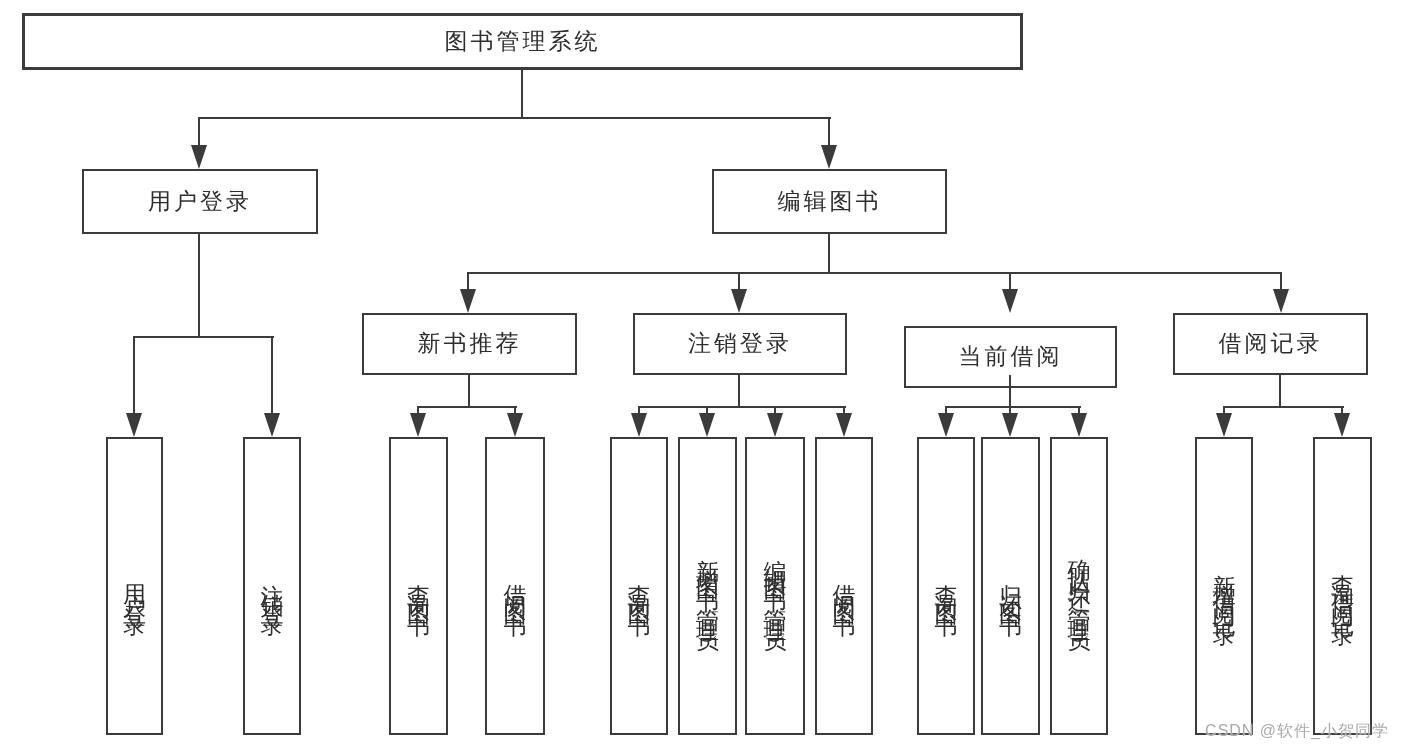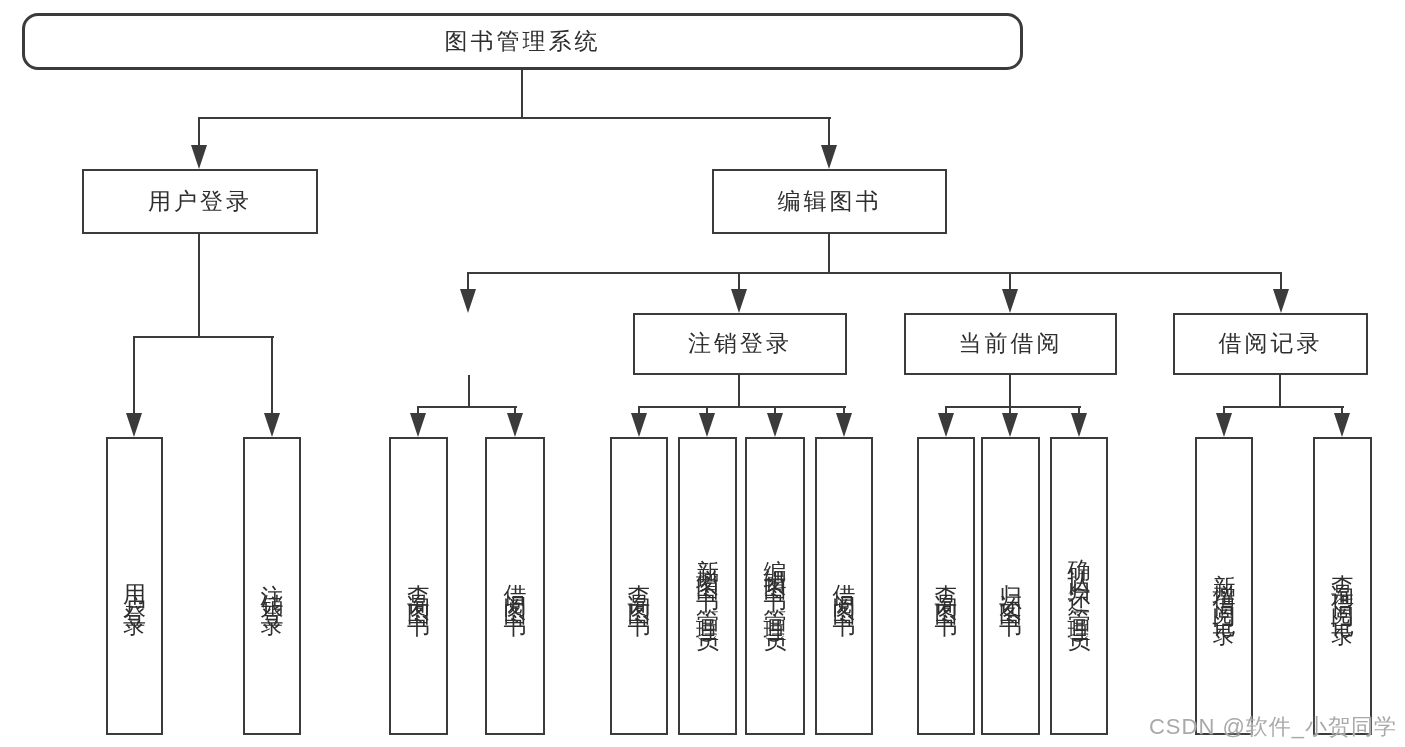--- a/index.html
+++ b/index.html
@@ -49,35 +49,35 @@
   .arrow::before{
     content:"";position:absolute;left:7px;top:0;bottom:18px;width:2px;background:var(--line);
   }
   .arrow::after{
     content:"";position:absolute;left:0;bottom:0;width:0;height:0;
     border-left:8px solid transparent;border-right:8px solid transparent;
     border-top:24px solid var(--line);
   }
   .watermark{
     position:absolute;
-    right:8px;
+    right:16px;
     bottom:5px;
-    font-size:22px;
+    font-size:16px;
     color:var(--wm);
     letter-spacing:1px;
     z-index:10;
     text-shadow:0 0 2px #ffffff;
   }
 </style>
 </head>
 <body>
 
 <div class="stage">
 
-  <div class="box thick" style="left:22px;top:13px;width:1001px;height:57px;border-radius:16px;">图书管理系统</div>
+  <div class="box thick" style="left:22px;top:13px;width:1001px;height:57px;">图书管理系统</div>
 
   <div class="vline" style="left:521px;top:70px;height:48px;"></div>
   <div class="hline" style="left:198px;top:117px;width:633px;"></div>
   <div class="arrow" style="left:191px;top:117px;height:52px;"></div>
   <div class="arrow" style="left:821px;top:117px;height:52px;"></div>
 
   <div class="box" style="left:82px;top:169px;width:236px;height:65px;">用户登录</div>
   <div class="box" style="left:712px;top:169px;width:235px;height:65px;">编辑图书</div>
 
   <div class="vline" style="left:198px;top:234px;height:102px;"></div>
@@ -85,22 +85,23 @@
   <div class="arrow" style="left:126px;top:336px;height:101px;"></div>
   <div class="arrow" style="left:264px;top:336px;height:101px;"></div>
 
   <div class="vline" style="left:828px;top:233px;height:41px;"></div>
   <div class="hline" style="left:467px;top:272px;width:815px;"></div>
   <div class="arrow" style="left:460px;top:272px;height:41px;"></div>
   <div class="arrow" style="left:731px;top:272px;height:41px;"></div>
   <div class="arrow" style="left:1002px;top:272px;height:41px;"></div>
   <div class="arrow" style="left:1273px;top:272px;height:41px;"></div>
 
+  <div class="box" style="left:362px;top:313px;width:215px;height:62px;">新书推荐</div>
   <div class="box" style="left:633px;top:313px;width:214px;height:62px;">注销登录</div>
-  <div class="box" style="left:904px;top:313px;width:213px;height:62px;">当前借阅</div>
+  <div class="box" style="left:904px;top:326px;width:213px;height:62px;">当前借阅</div>
   <div class="box" style="left:1173px;top:313px;width:195px;height:62px;">借阅记录</div>
 
   <div class="vline" style="left:468px;top:375px;height:33px;"></div>
   <div class="hline" style="left:417px;top:406px;width:100px;"></div>
   <div class="arrow" style="left:410px;top:406px;height:31px;"></div>
   <div class="arrow" style="left:507px;top:406px;height:31px;"></div>
 
   <div class="vline" style="left:738px;top:375px;height:33px;"></div>
   <div class="hline" style="left:638px;top:406px;width:208px;"></div>
   <div class="arrow" style="left:631px;top:406px;height:31px;"></div>

